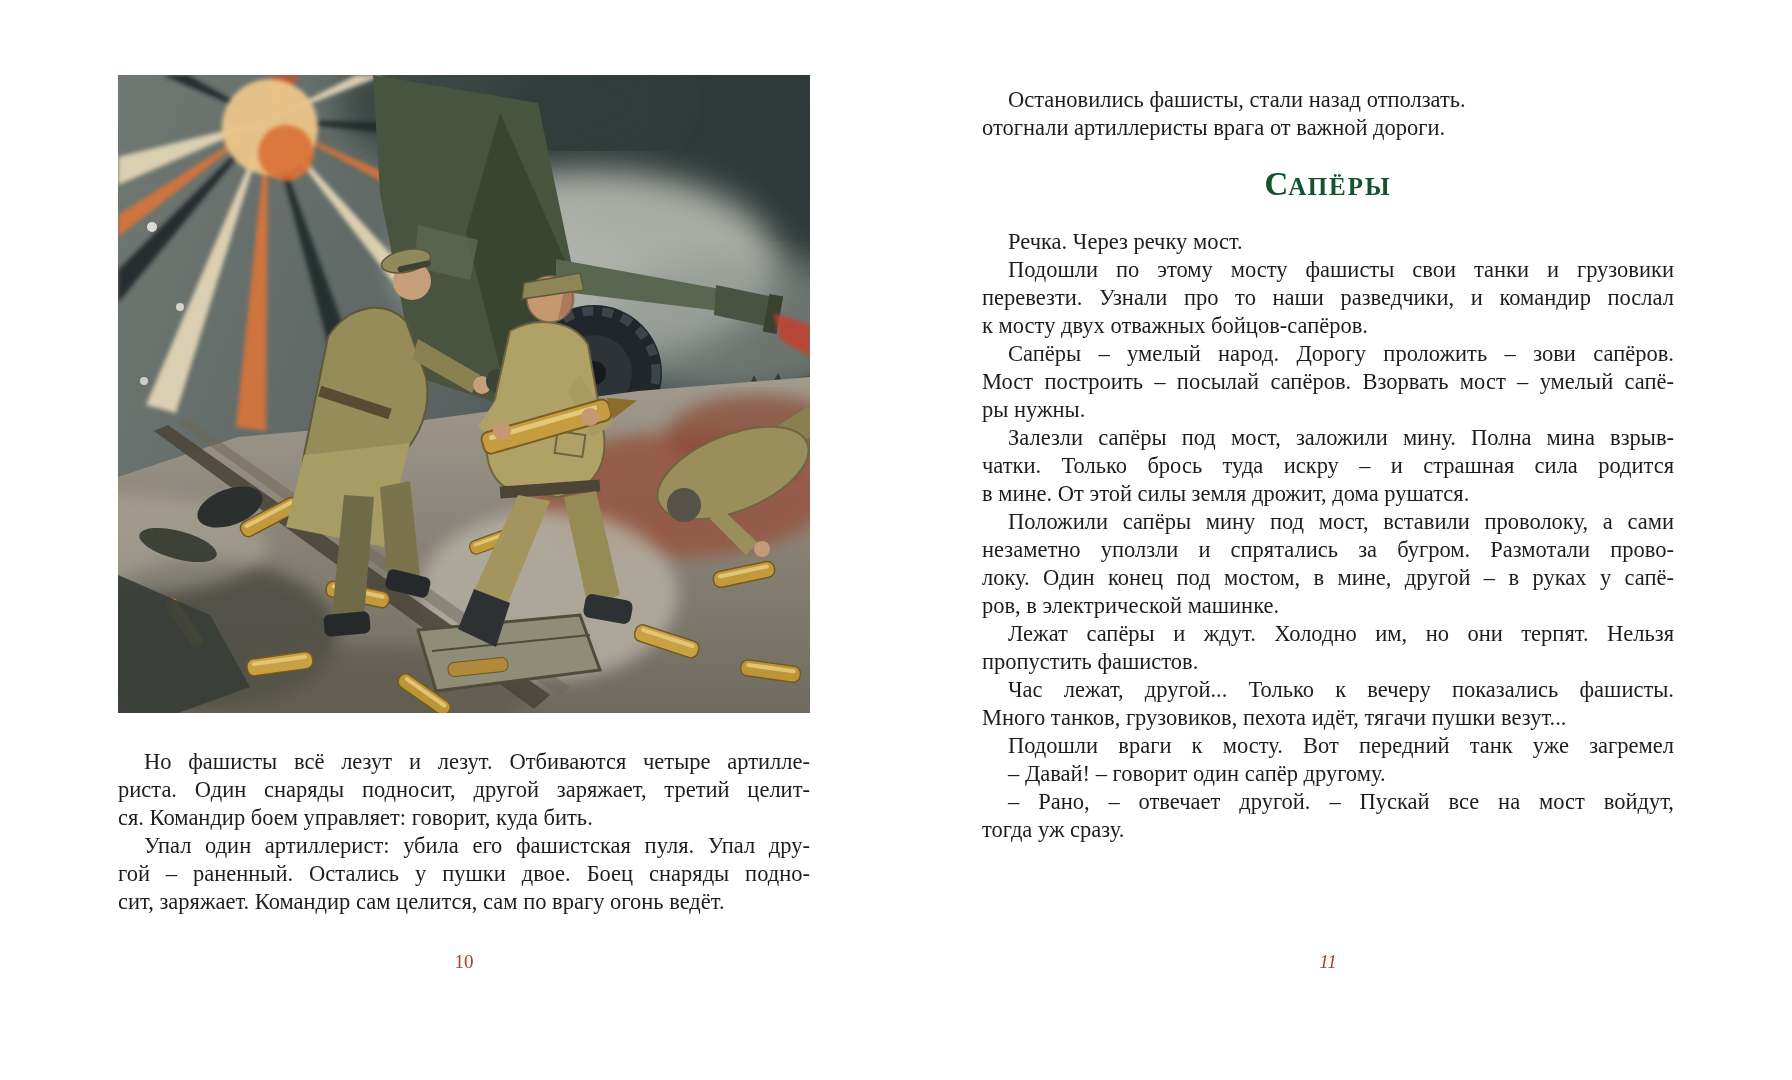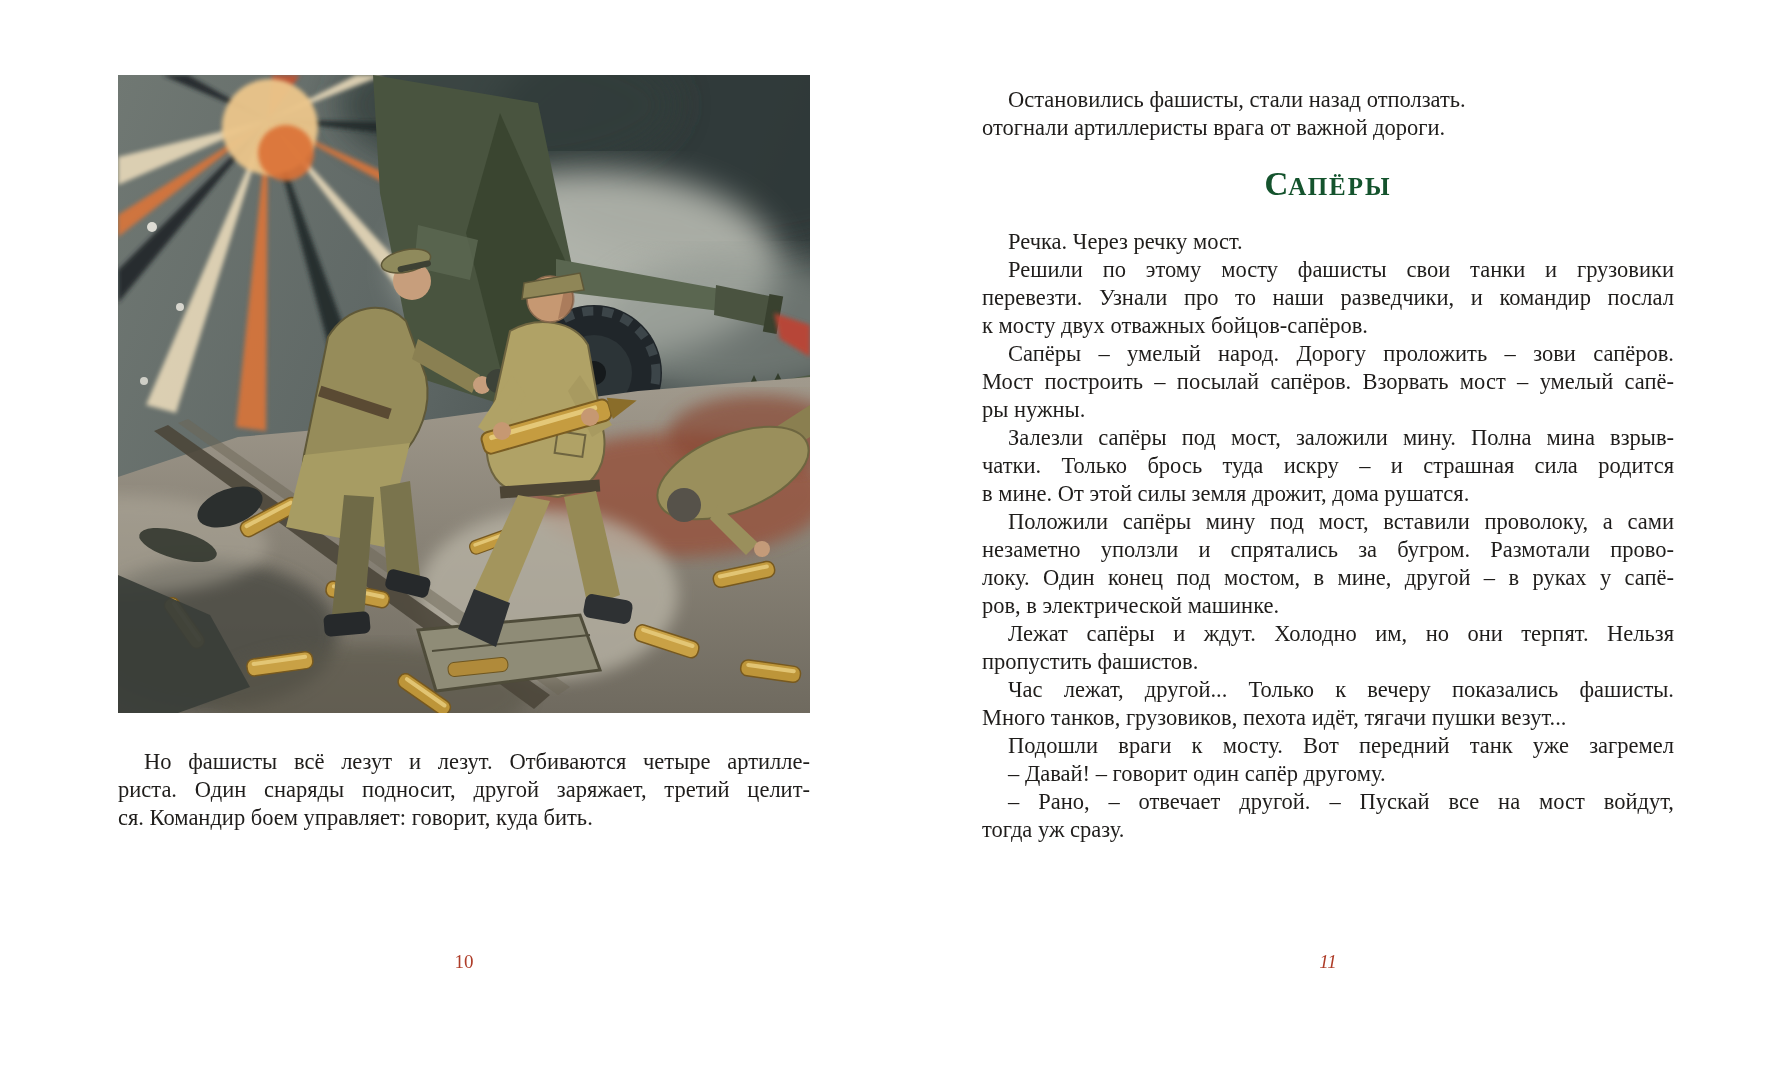--- a/index.html
+++ b/index.html
@@ -216,39 +216,44 @@
     <ellipse cx="60" cy="470" rx="40" ry="14" fill="#33372f" transform="rotate(15 60 470)" opacity="0.9"></ellipse>
   </svg>
 </div>
 
 <div class="page-col text-block left-text">
     <div class="para">
       <div class="line first">Но фашисты всё лезут и лезут. Отбиваются четыре артилле-</div>
       <div class="line">риста. Один снаряды подносит, другой заряжает, третий целит-</div>
       <div class="line last">ся. Командир боем управляет: говорит, куда бить.</div>
     </div>
+    <div class="para">
+      <div class="line first">Упал один артиллерист: убила его фашистская пуля. Упал дру-</div>
+      <div class="line">гой – раненный. Остались у пушки двое. Боец снаряды подно-</div>
+      <div class="line last">сит, заряжает. Командир сам целится, сам по врагу огонь ведёт.</div>
+    </div>
   </div>
 <div class="page-number pn-left">10</div>
 
 <div class="page-col text-block right-text">
   <div id="right-intro">
       <div class="para">
         <div class="line first last">Остановились фашисты, стали назад отползать.</div>
       </div>
       <div class="para">
         <div class="line last">отогнали артиллеристы врага от важной дороги.</div>
       </div>
     </div>
   <div class="chapter-heading"><span class="cap">С</span><span class="rest">АПЁРЫ</span></div>
   <div id="right-body">
       <div class="para">
         <div class="line first last">Речка. Через речку мост.</div>
       </div>
       <div class="para">
-        <div class="line first">Решили по этому мосту фашисты свои танки и грузовики</div>
+        <div class="line first">Подошли по этому мосту фашисты свои танки и грузовики</div>
         <div class="line">перевезти. Узнали про то наши разведчики, и командир послал</div>
         <div class="line last">к мосту двух отважных бойцов-сапёров.</div>
       </div>
       <div class="para">
         <div class="line first">Сапёры – умелый народ. Дорогу проложить – зови сапёров.</div>
         <div class="line">Мост построить – посылай сапёров. Взорвать мост – умелый сапё-</div>
         <div class="line last">ры нужны.</div>
       </div>
       <div class="para">
         <div class="line first">Залезли сапёры под мост, заложили мину. Полна мина взрыв-</div>

